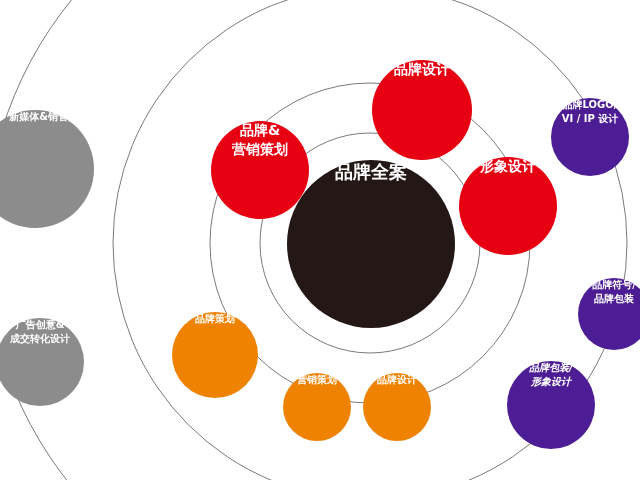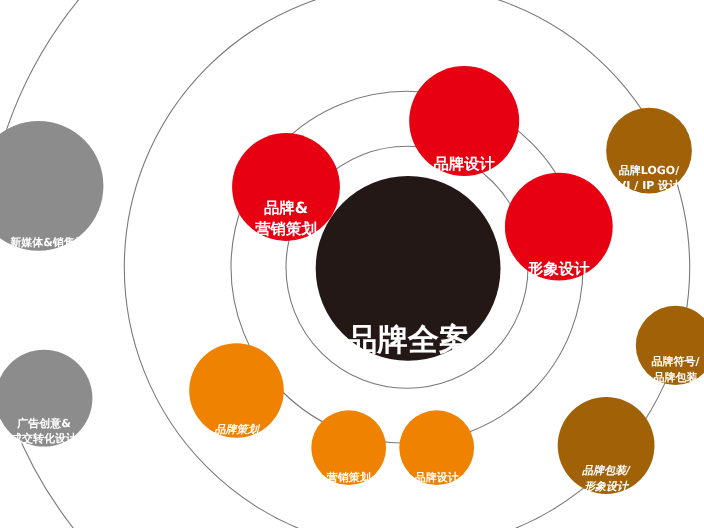--- a/index.html
+++ b/index.html
@@ -1,28 +1,28 @@
 <!DOCTYPE html>
 <html><head>
 <meta charset="utf-8">
 <style>
   html, body { margin: 0; padding: 0; }
   body { width: 640px; height: 480px; overflow: hidden; background: #ffffff; position: relative; font-family: "DejaVu Sans", sans-serif; }
   svg.rings { position: absolute; left: 0; top: 0; }
   .node {
     position: absolute; border-radius: 50%;
-    display: flex; align-items: flex-end; justify-content: center; text-align: center;
+    display: flex; align-items: flex-start; justify-content: center; text-align: center;
     color: #ffffff; font-weight: bold; line-height: 1.35;
     box-sizing: border-box;
   }
   .node span { display: block; white-space: pre-line; }
-  .center { background: #231815; font-size: 28px; }
+  .center { background: #231815; font-size: 18px; }
   .red { background: #e60012; font-size: 14px; }
   .orange { background: #ef8200; font-size: 10px; }
-  .green { background: #a16207; font-size: 10px; }
+  .green { background: #4c1d95; font-size: 10px; }
   .grey { background: #8c8c8c; font-size: 10px; }
 </style>
 </head>
 <body>
 
 <svg class="rings" width="640" height="480" viewBox="0 0 640 480">
   <g fill="none" stroke="#7a7a7a" stroke-width="1">
     <circle cx="370" cy="243" r="110"></circle>
     <circle cx="370" cy="243" r="160"></circle>
     <circle cx="370" cy="243" r="257"></circle>
@@ -38,21 +38,21 @@
   <span>品牌&amp;
 营销策划</span>
 </div>
 <div class="node red" style="left:372px; top:60px; width:100px; height:100px;">
   <span>品牌设计</span>
 </div>
 <div class="node red" style="left:459px; top:157px; width:98px; height:98px;">
   <span>形象设计</span>
 </div>
 
-<div class="node orange" style="left:172px; top:312px; width:86px; height:86px;font-style:italic;">
+<div class="node orange" style="left:172px; top:312px; width:86px; height:86px;">
   <span>品牌策划</span>
 </div>
 <div class="node orange" style="left:283px; top:373px; width:68px; height:68px;">
   <span>营销策划</span>
 </div>
 <div class="node orange" style="left:363px; top:373px; width:68px; height:68px;">
   <span>品牌设计</span>
 </div>
 
 <div class="node green" style="left:551px; top:98px; width:78px; height:78px;">

